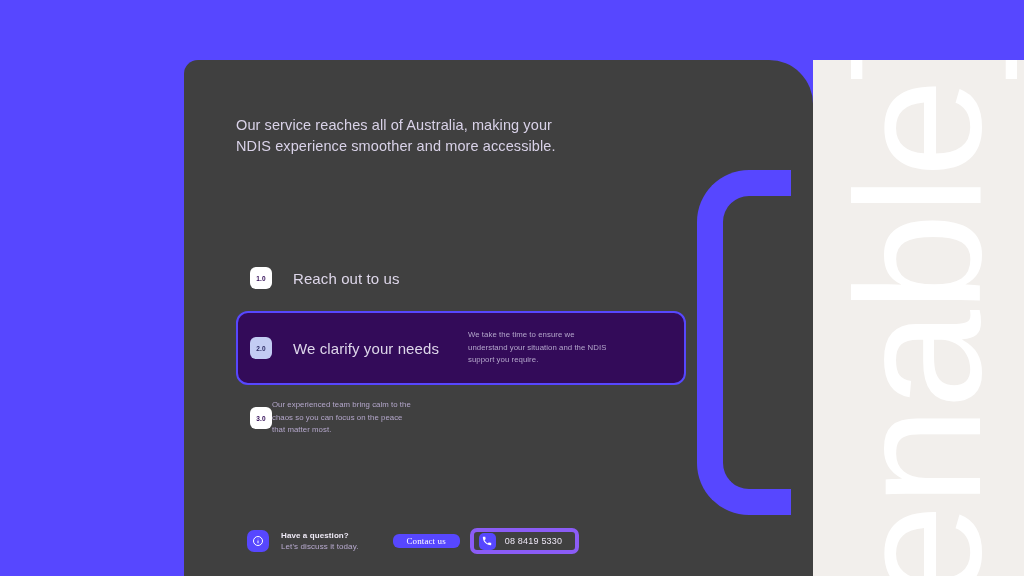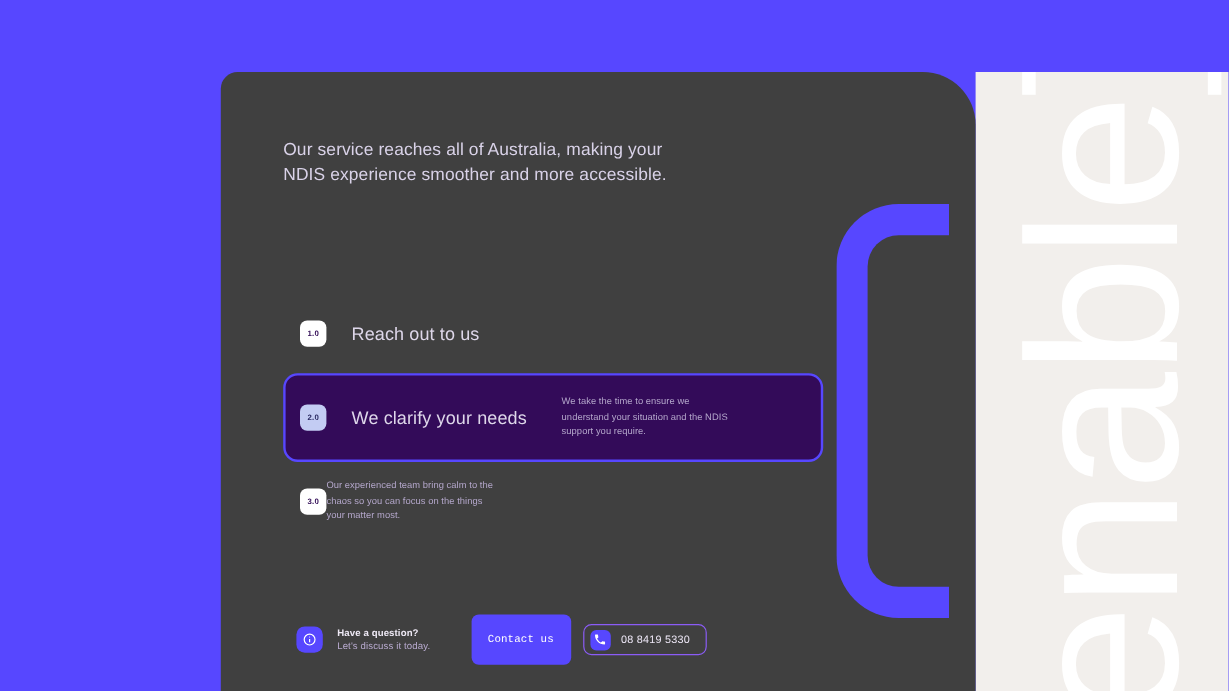--- a/index.html
+++ b/index.html
@@ -153,31 +153,31 @@
     color:#b9abd0; font-size:8px; font-weight:400; letter-spacing:0.1px;
     line-height:1.4;
   }
   .btn-contact {
     margin-left:34px;
     background:#5747ff;
     color:#ffffff;
     font-size:9px;
     letter-spacing:0.1px;
     padding:0 14px;
-    height:42px;
+    height:14px;
     border-radius:6px;
     display:flex; align-items:center; justify-content:center;
     border:none;
     cursor:pointer;
-    font-family:Liberation Mono, monospace;
+    font-family:Liberation Serif, serif;
   }
   .btn-phone {
     margin-left:10px;
     height:26px;
-    border:1px solid #8b5cf6;
+    border:4px solid #8b5cf6;
     border-radius:7px;
     display:flex; align-items:center;
     padding:0 13px 0 5px;
     cursor:pointer;
     background:transparent;
   }
   .phone-badge {
     width:17px; height:17px;
     border-radius:5px;
     background:#5747ff;
@@ -215,21 +215,21 @@
       </div>
 
       <div class="step active">
         <div class="badge">2.0</div>
         <div class="step-title">We clarify your needs</div>
         <div class="step-desc">We take the time to ensure we understand your situation and the NDIS support you require.</div>
       </div>
 
       <div class="step">
         <div class="badge">3.0</div>
-        <div class="step-desc">Our experienced team bring calm to the chaos so you can focus on the things your matter most.</div>
+        <div class="step-desc">Our experienced team bring calm to the chaos so you can focus on the peace that matter most.</div>
       </div>
 
     </div>
 
     <div class="footer">
 
       <div class="q-icon">
         <svg width="12" height="12" viewBox="0 0 24 24" fill="none" stroke="#ffffff" stroke-width="2">
           <circle cx="12" cy="12" r="9"></circle>
           <line x1="12" y1="11" x2="12" y2="16.5"></line>

